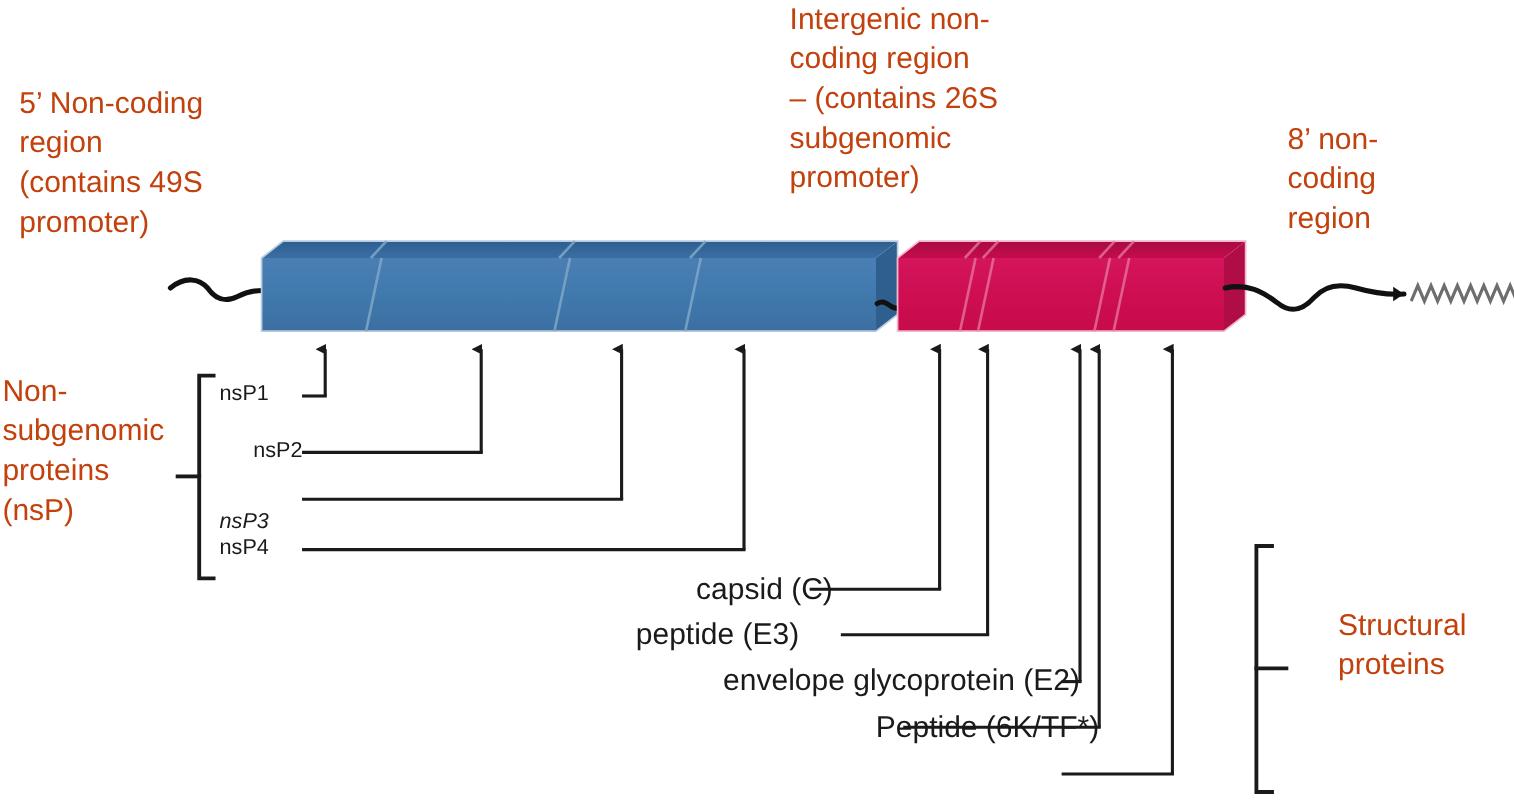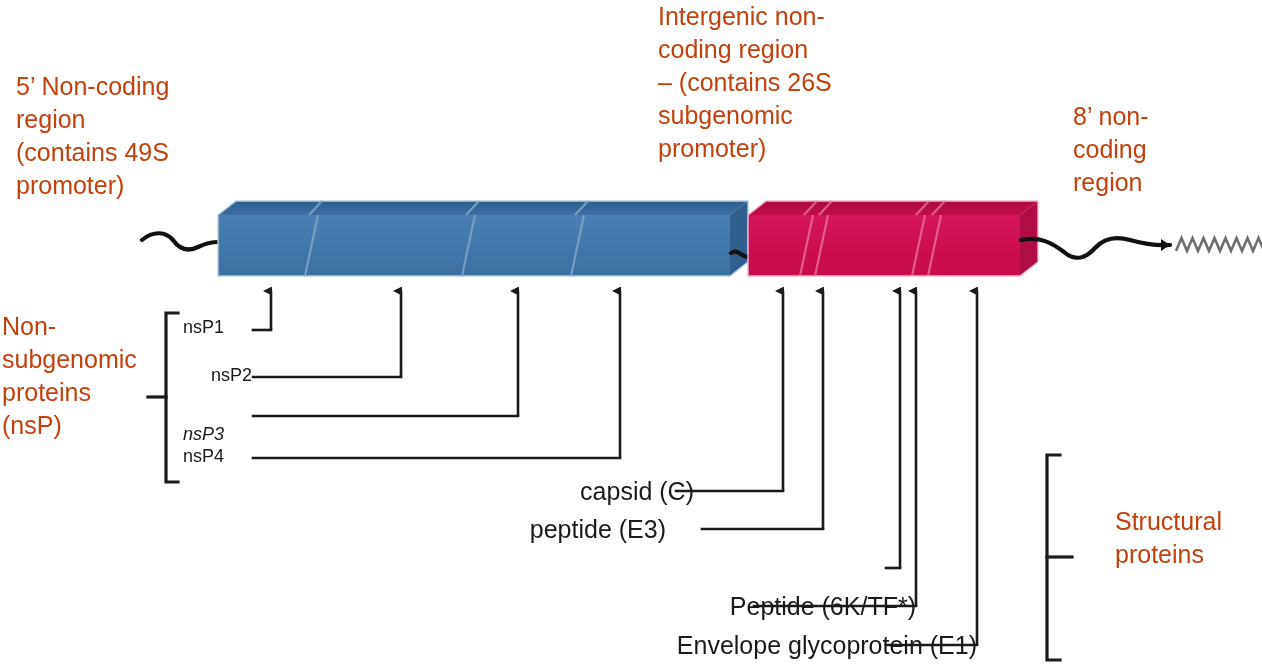--- a/index.html
+++ b/index.html
@@ -213,16 +213,16 @@
   <div class="lbl" id="label-structural">Structural
 proteins</div>
 
   <div class="nsp-lbl" id="label-nsp1">nsP1</div>
   <div class="nsp-lbl" id="label-nsp2">nsP2</div>
   <div class="nsp-lbl" id="label-nsp3">nsP3</div>
   <div class="nsp-lbl" id="label-nsp4">nsP4</div>
 
   <div class="struct-lbl" id="label-capsid">capsid (C)</div>
   <div class="struct-lbl" id="label-e3">peptide (E3)</div>
+  <div class="struct-lbl" id="label-e2">envelope glycoprotein (E2)</div>
   <div class="struct-lbl" id="label-6k">Peptide (6K/TF*)</div>
-  <div class="struct-lbl" id="label-e1">Envelope glycoprotein (E1)</div>
 
 </div>
 
 </body></html>

